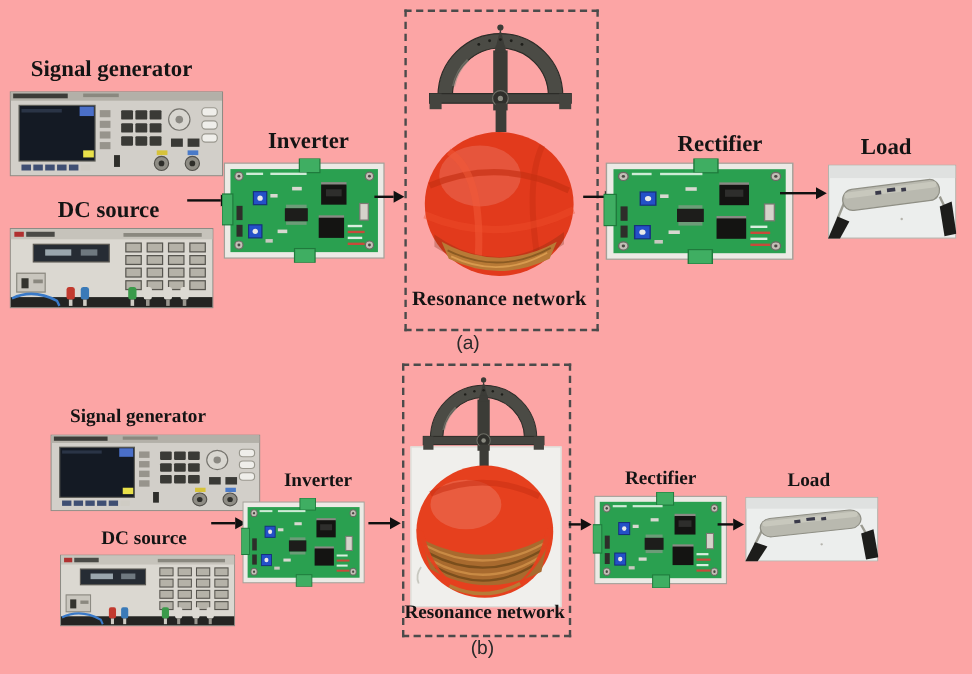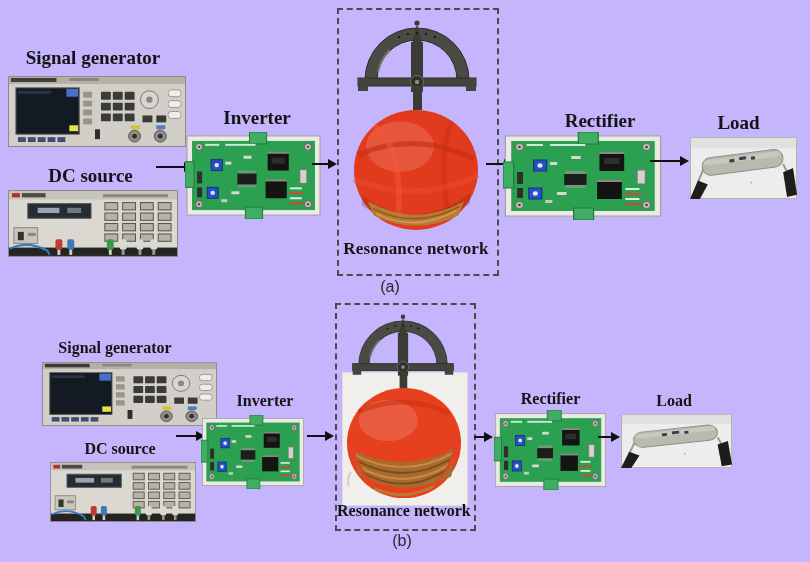--- a/index.html
+++ b/index.html
@@ -1,17 +1,17 @@
 <!DOCTYPE html>
 <html><head>
 <meta charset="utf-8">
 <style>
   html,body { margin:0; padding:0; background:#ffffff; }
   .fig {
-    position:relative; width:810px; height:562px; background:#c4b5fd;
+    position:relative; width:810px; height:562px; background:#fca5a5;
     font-family:"Liberation Serif", serif; overflow:hidden;
   }
   .panel { position:absolute; inset:0; }
   .lbl {
     position:absolute; font-weight:bold; color:#141414; text-align:center;
     white-space:nowrap; line-height:1.1;
   }
   .lbl-lg { font-size:19px; }
   .lbl-md { font-size:17px; letter-spacing:0.2px; }
   .lbl-sm { font-size:16px; }

